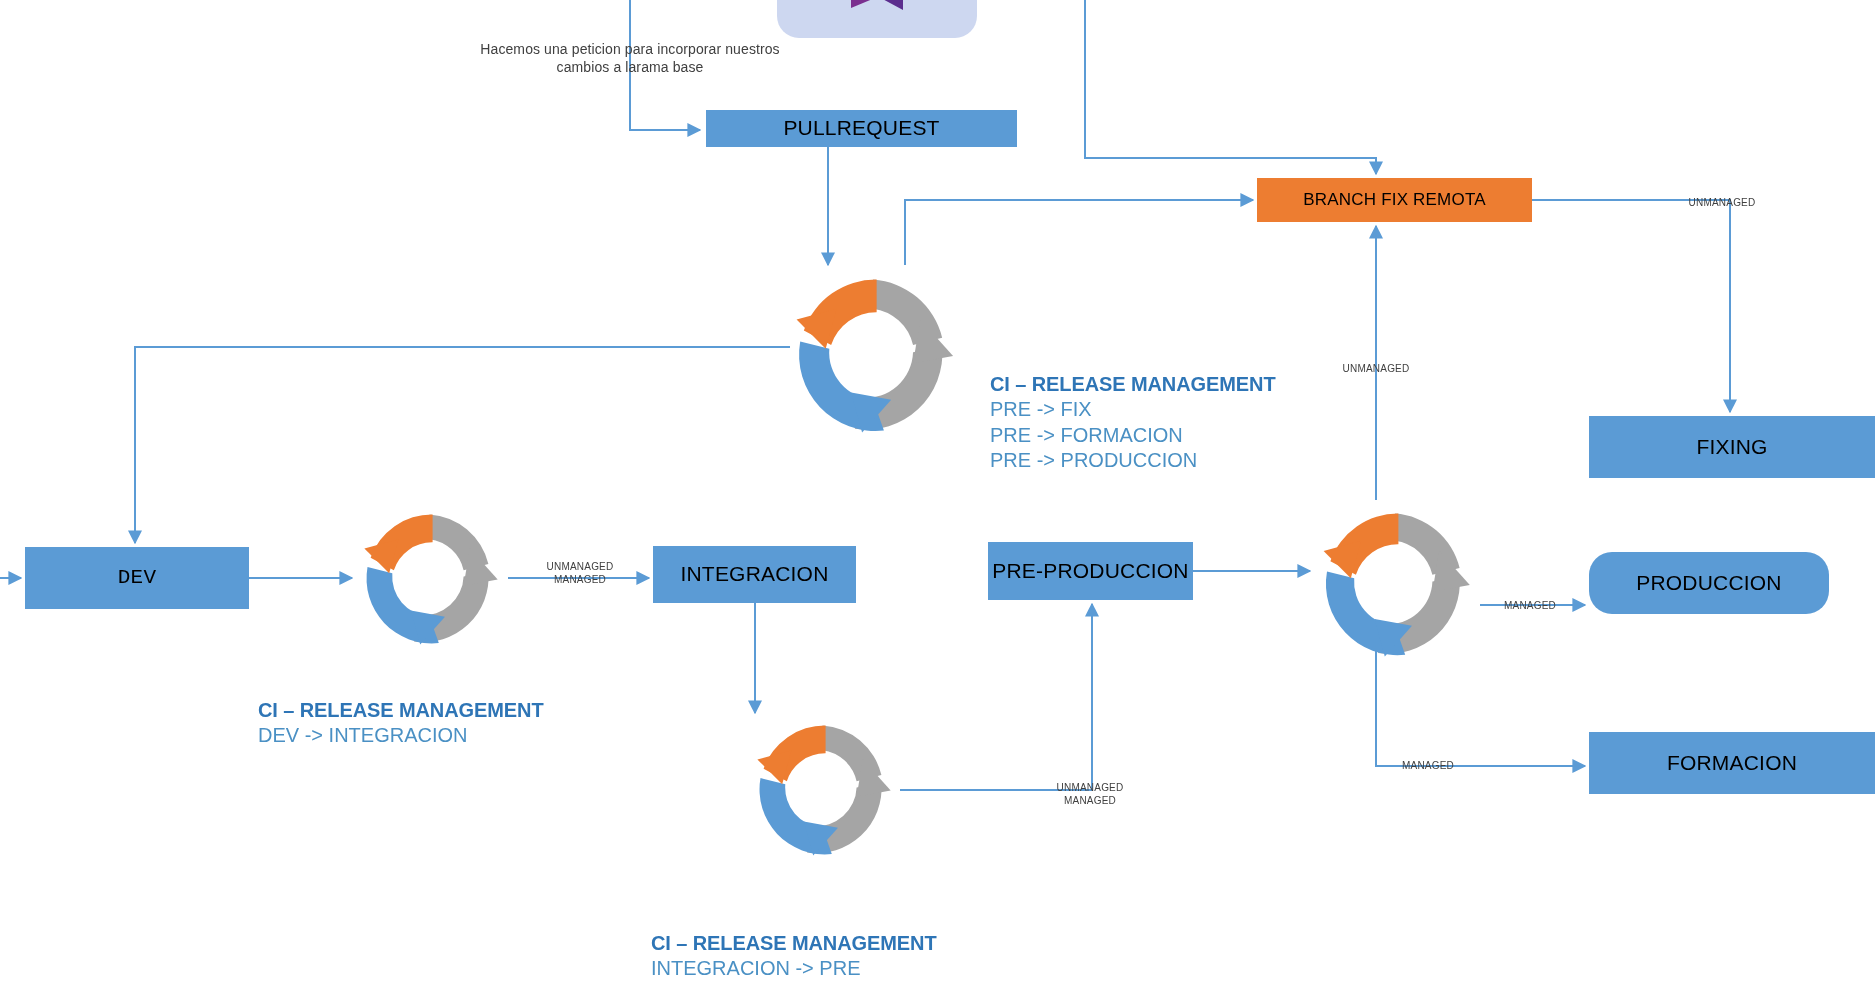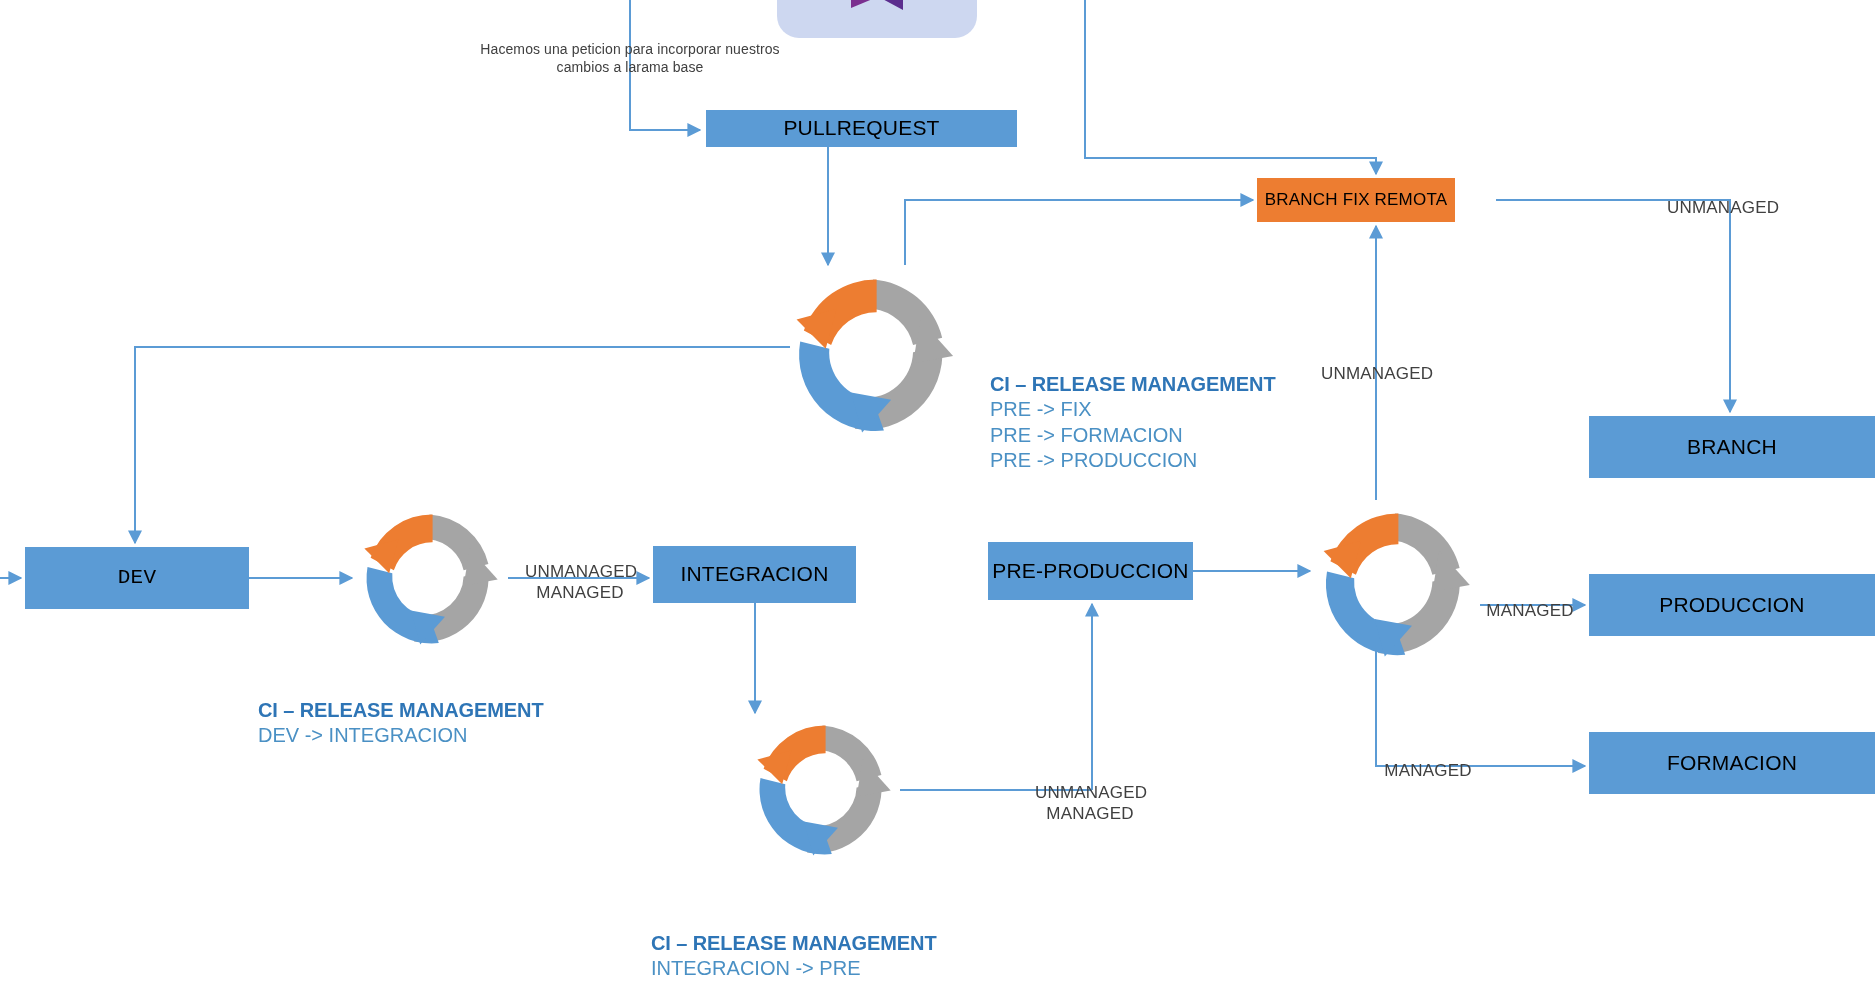--- a/index.html
+++ b/index.html
@@ -37,21 +37,21 @@
     text-align: center;
     line-height: 1.15;
   }
   .node.blue  { background: #5b9bd5; }
   .node.orange{ background: #ed7d31; }
   .node.small { font-size: 17px; }
 
   .edge-label {
     position: absolute;
     color: #404040;
-    font-size: 17px;
+    font-size: 10px;
     line-height: 1.25;
     text-align: center;
     white-space: pre-line;
     letter-spacing: 0.2px;
   }
   .note {
     position: absolute;
     color: #404040;
     font-size: 14px;
     line-height: 1.3;
@@ -182,41 +182,41 @@
       <path d="M 44 92 L 60 74 L 38 70 Z" fill="#5b9bd5"></path>
       <path d="M 76 30 L 94 50 L 72 54 Z" fill="#a5a5a5"></path>
       <circle cx="50" cy="50" r="19" fill="#ffffff"></circle>
     </svg>
   </div>
 
   <div class="node blue" style="left:706px; top:110px; width:311px; height:37px;">
     <span>PULLREQUEST</span>
   </div>
 
-  <div class="node orange small" style="left:1257px; top:178px; width:198px; height:44px;align-items:center;">
+  <div class="node orange small" style="left:1257px; top:178px; width:275px; height:44px;align-items:center;">
     <span>BRANCH FIX REMOTA</span>
   </div>
 
   <div class="node blue" style="left:1589px; top:416px; width:286px; height:62px;">
-    <span>BRANCH</span>
+    <span>FIXING</span>
   </div>
 
   <div class="node blue" style="left:25px; top:547px; width:224px; height:62px;font-family:Liberation Mono, monospace;">
     <span>DEV</span>
   </div>
 
   <div class="node blue" style="left:653px; top:546px; width:203px; height:57px;">
     <span>INTEGRACION</span>
   </div>
 
   <div class="node blue" style="left:988px; top:542px; width:205px; height:58px;">
     <span>PRE-PRODUCCION</span>
   </div>
 
-  <div class="node blue" style="left:1589px; top:574px; width:286px; height:62px;">
+  <div class="node blue" style="left:1589px; top:552px; width:240px; height:62px;border-radius:23px;">
     <span>PRODUCCION</span>
   </div>
 
   <div class="node blue" style="left:1589px; top:732px; width:286px; height:62px;">
     <span>FORMACION</span>
   </div>
 
   <div class="edge-label" style="left:1667px; top:197px; width:110px;">UNMANAGED</div>
   <div class="edge-label" style="left:1321px; top:363px; width:110px;">UNMANAGED</div>
   <div class="edge-label" style="left:525px; top:561px; width:110px;">UNMANAGED

